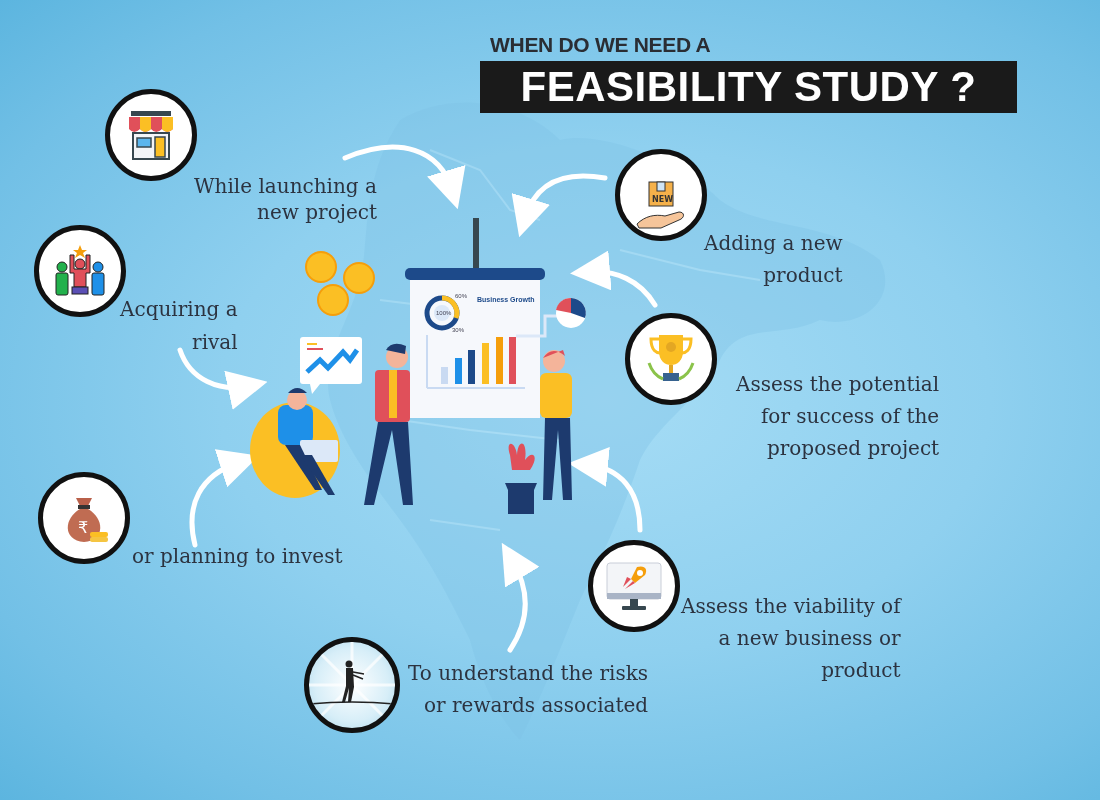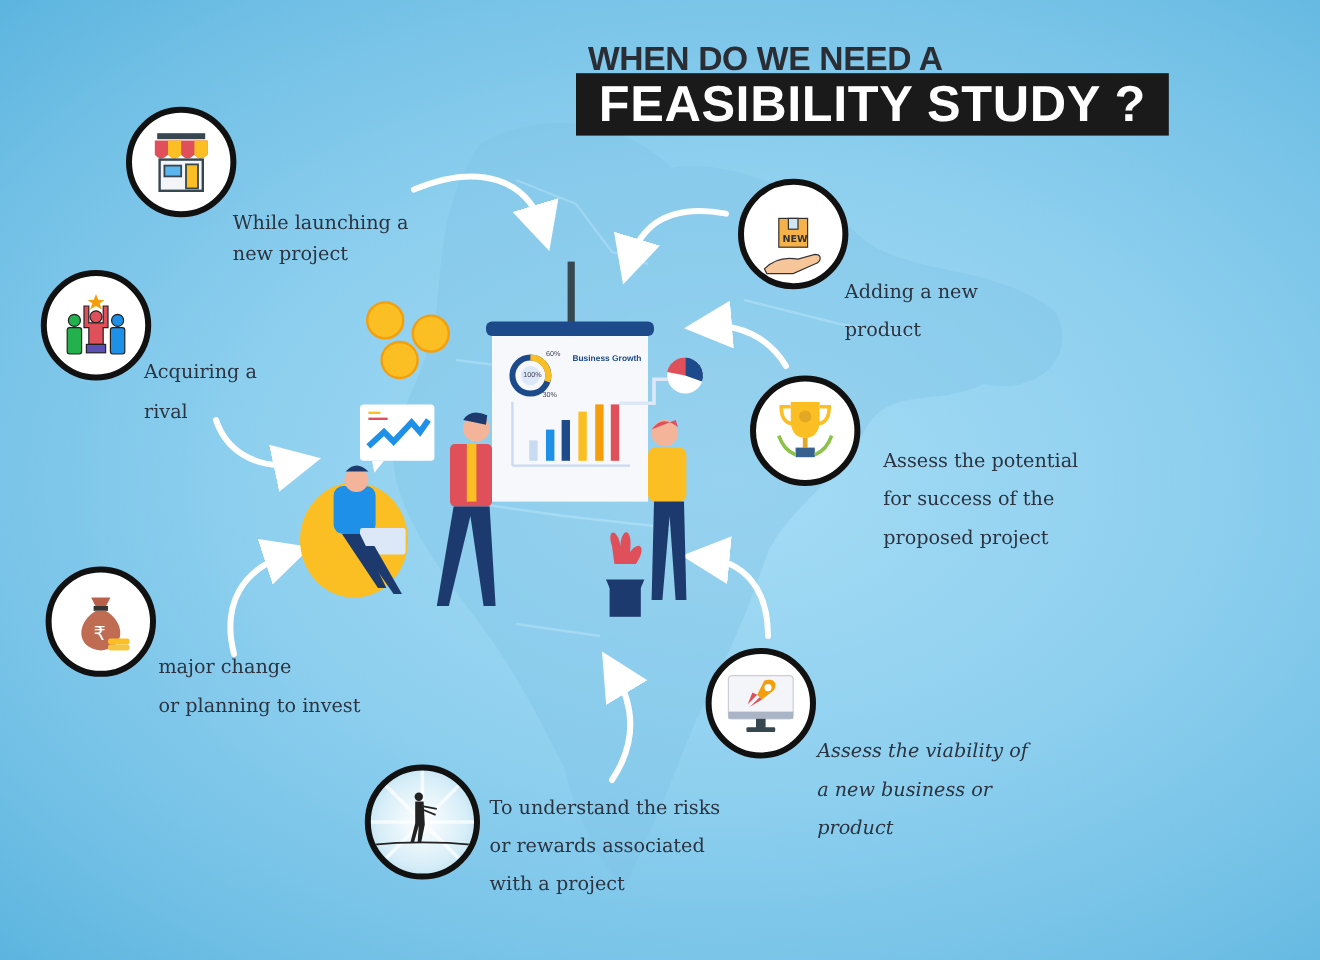--- a/index.html
+++ b/index.html
@@ -7,39 +7,40 @@
   body {
     position: relative;
     background: radial-gradient(ellipse at 55% 50%, #a5dcf5 0%, #8fd0ef 45%, #72c0e6 80%, #5cb5df 100%);
     font-family: "DejaVu Serif", serif;
     color: #2c3340;
   }
   .map-shape { position: absolute; opacity: 0.35; }
   .title-top {
     position: absolute; left: 490px; top: 33px;
     font-family: "Liberation Sans", sans-serif; font-weight: 900;
-    font-size: 28px; color: #2a2d33; letter-spacing: -0.3px;
+    font-size: 21px; color: #2a2d33; letter-spacing: -0.3px;
   }
   .title-box {
-    position: absolute; left: 480px; top: 61px; width: 494px; height: 52px;
+    position: absolute; left: 480px; top: 61px; width: 537px; height: 52px;
     background: #1a1a1a;
     display: flex; align-items: center; justify-content: center;
   }
   .title-main {
     font-family: "Liberation Sans", sans-serif; font-weight: 900;
     font-size: 42px; color: #ffffff; letter-spacing: 0.5px;
   }
   .icon-circle {
     position: absolute; width: 92px; height: 92px; border-radius: 50%;
     background: #ffffff; border: 5px solid #111111;
     display: flex; align-items: center; justify-content: center; overflow: hidden;
   }
   .label {
-    position: absolute; font-size: 16px; line-height: 32px; color: #2c3340;
+    position: absolute; font-size: 20px; line-height: 32px; color: #2c3340;
     white-space: nowrap;
+    text-align: right;
   }
   .arrows { position: absolute; left: 0; top: 0; }
   .scene { position: absolute; left: 0; top: 0; }
   .board-title {
     position: absolute; left: 477px; top: 296px;
     font-family: "Liberation Sans", sans-serif; font-weight: 700;
     font-size: 7px; color: #1d4a8a;
   }
   .ring-label {
     position: absolute; font-family: "Liberation Sans", sans-serif;
@@ -178,21 +179,20 @@
   <svg width="60" height="60" viewBox="0 0 60 60">
     <path d="M22 10 L38 10 L34 18 L26 18 Z" fill="#b9604a"></path>
     <rect x="24" y="17" width="12" height="4" fill="#333"></rect>
     <path d="M26 21 C10 30 8 52 30 54 C52 52 50 30 34 21 Z" fill="#c06c52"></path>
     <text x="24" y="45" font-size="16" fill="#fff" font-family="DejaVu Sans, sans-serif">₹</text>
     <rect x="36" y="44" width="18" height="5" rx="2" fill="#fbbf24"></rect>
     <rect x="36" y="49" width="18" height="5" rx="2" fill="#f5c542"></rect>
   </svg>
 </div>
 <div class="label" style="left:132px;top:540px;">
-  <div>major change</div>
   <div>or planning to invest</div>
 </div>
 
 <div class="icon-circle" style="left:304px;top:637px;width:96px;height:96px;background:radial-gradient(circle, #ffffff 0%, #d7eef8 60%, #a9d6ea 100%);">
   <svg width="86" height="86" viewBox="0 0 86 86">
     <g stroke="#ffffff" stroke-width="3" opacity="0.7">
       <line x1="43" y1="43" x2="43" y2="0"></line>
         <line x1="43" y1="43" x2="86" y2="43"></line>
       <line x1="43" y1="43" x2="0" y2="43"></line>
         <line x1="43" y1="43" x2="73" y2="13"></line>
@@ -202,35 +202,34 @@
     </g>
     <path d="M0 62 Q43 58 86 62" stroke="#222" stroke-width="1.5" fill="none"></path>
     <circle cx="40" cy="22" r="3.5" fill="#222"></circle>
     <path d="M37 26 L44 26 L45 45 L42 60 L39 60 L40 46 L36 60 L33 60 L37 44 Z" fill="#222"></path>
     <path d="M44 30 L55 32 M44 33 L54 37" stroke="#222" stroke-width="1.5"></path>
   </svg>
 </div>
 <div class="label" style="left:408px;top:657px;">
   <div>To understand the risks</div>
   <div>or rewards associated</div>
-  <div>with a project</div>
 </div>
 
 <div class="icon-circle" style="left:588px;top:540px;">
   <svg width="62" height="62" viewBox="0 0 62 62">
     <rect x="4" y="8" width="54" height="36" rx="3" fill="#f3f5f8" stroke="#c9ced8" stroke-width="1"></rect>
     <rect x="4" y="38" width="54" height="6" fill="#a9b4c6"></rect>
     <rect x="27" y="44" width="8" height="8" fill="#37474f"></rect>
     <rect x="19" y="51" width="24" height="4" rx="1" fill="#37474f"></rect>
     <path d="M34 12 C42 10 45 14 42 20 L32 28 L28 24 Z" fill="#f59e0b"></path>
     <circle cx="37" cy="18" r="3" fill="#ffffff"></circle>
     <path d="M28 24 L20 32 L24 22 Z M32 28 L22 34 L30 26 Z" fill="#e0505a"></path>
   </svg>
 </div>
-<div class="label" style="left:681px;top:610px;font-style:italic;">
+<div class="label" style="left:681px;top:590px;">
   <div>Assess the viability of</div>
   <div>a new business or</div>
   <div>product</div>
 </div>
 
 <div class="icon-circle" style="left:625px;top:313px;">
   <svg width="60" height="60" viewBox="0 0 60 60">
     <path d="M18 6 H42 V22 C42 32 36 36 30 36 C24 36 18 32 18 22 Z" fill="#fbbf24"></path>
     <path d="M18 10 H10 C10 22 16 24 19 24 M42 10 H50 C50 22 44 24 41 24" stroke="#fbbf24" stroke-width="3" fill="none"></path>
     <circle cx="30" cy="18" r="5" fill="#e3a723"></circle>

